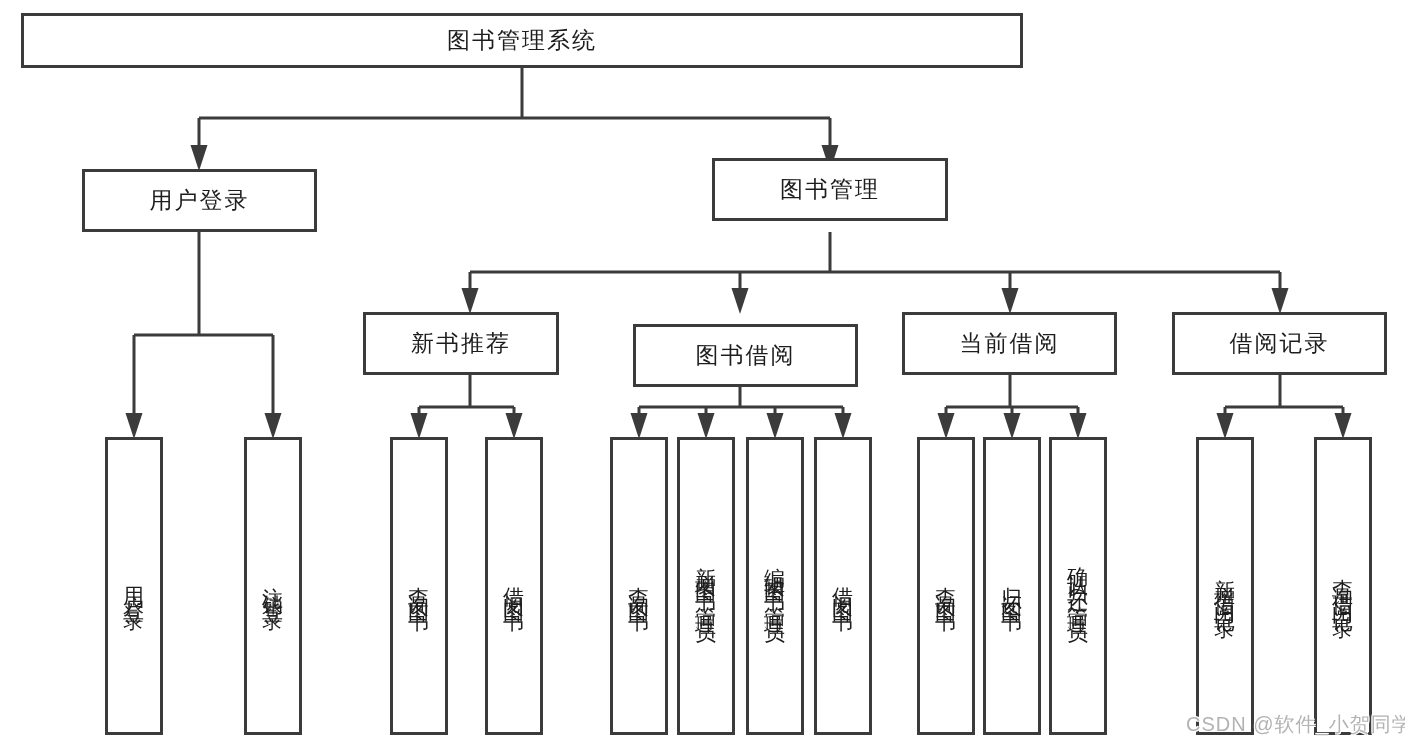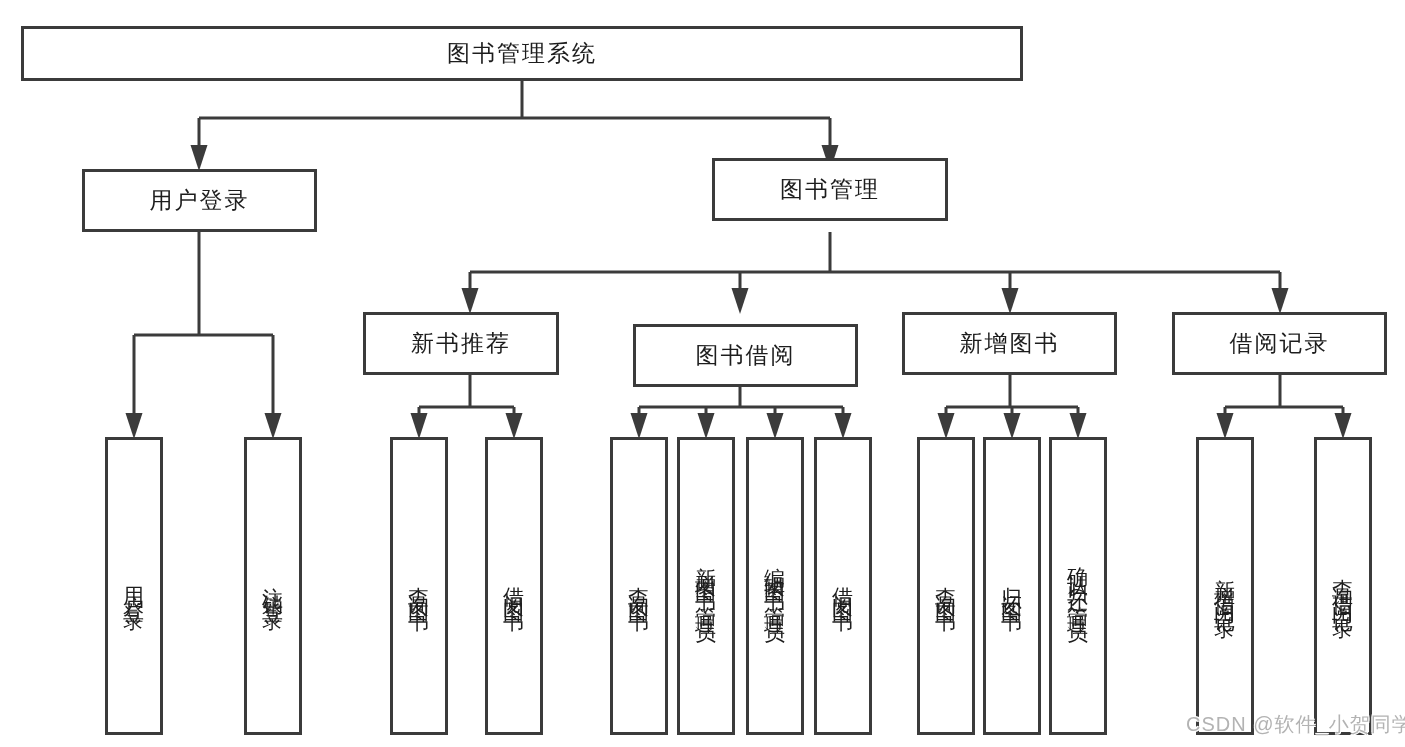--- a/index.html
+++ b/index.html
@@ -30,21 +30,21 @@
     display: flex;
     align-items: center;
     justify-content: center;
     color: #1d1d1d;
     font-size: 23px;
     letter-spacing: 2px;
     white-space: nowrap;
   }
   .node.root {
     left: 21px; top: 13px;
-    width: 1002px; height: 55px; margin-top: 13px;
+    width: 1002px; height: 55px;
   }
   .node.level {
     height: 63px;
   }
   .leaf {
     position: absolute;
     box-sizing: border-box;
     border: 3px solid #3b3b3b;
     background: #ffffff;
     width: 58px;
@@ -138,21 +138,21 @@
     </g>
   </svg>
 
   <div class="node root">图书管理系统</div>
 
   <div class="node level" style="left:82px; top:169px; width:235px;">用户登录</div>
   <div class="node level" style="left:712px; top:158px; width:236px;">图书管理</div>
 
   <div class="node level" style="left:363px; top:312px; width:196px;">新书推荐</div>
   <div class="node level" style="left:633px; top:324px; width:225px;">图书借阅</div>
-  <div class="node level" style="left:902px; top:312px; width:215px;">新增图书</div>
+  <div class="node level" style="left:902px; top:312px; width:215px;">当前借阅</div>
   <div class="node level" style="left:1172px; top:312px; width:215px;">借阅记录</div>
 
   <div class="leaf" style="left:105px;">
     <span>用户登录</span>
   </div>
   <div class="leaf" style="left:244px;">
     <span>注销登录</span>
   </div>
 
   <div class="leaf" style="left:390px;">

